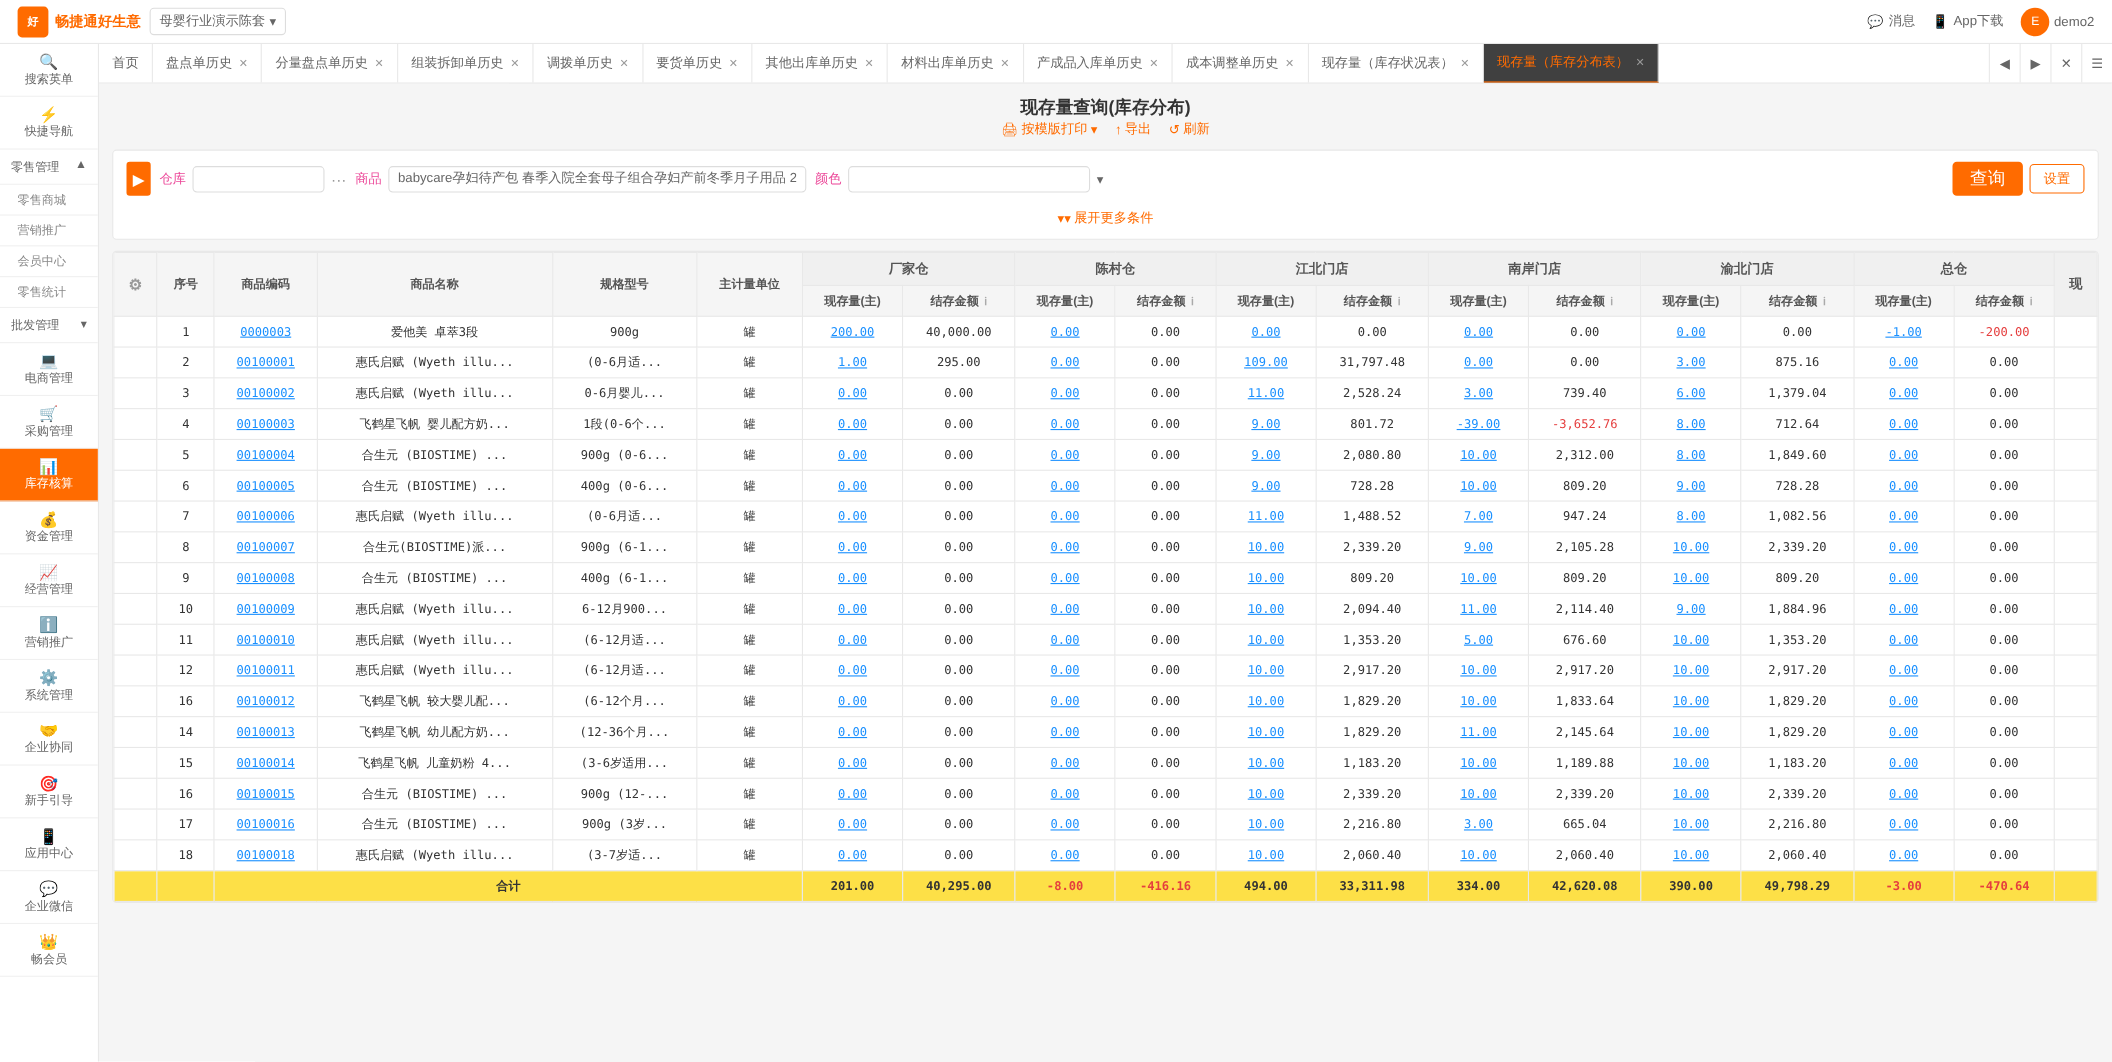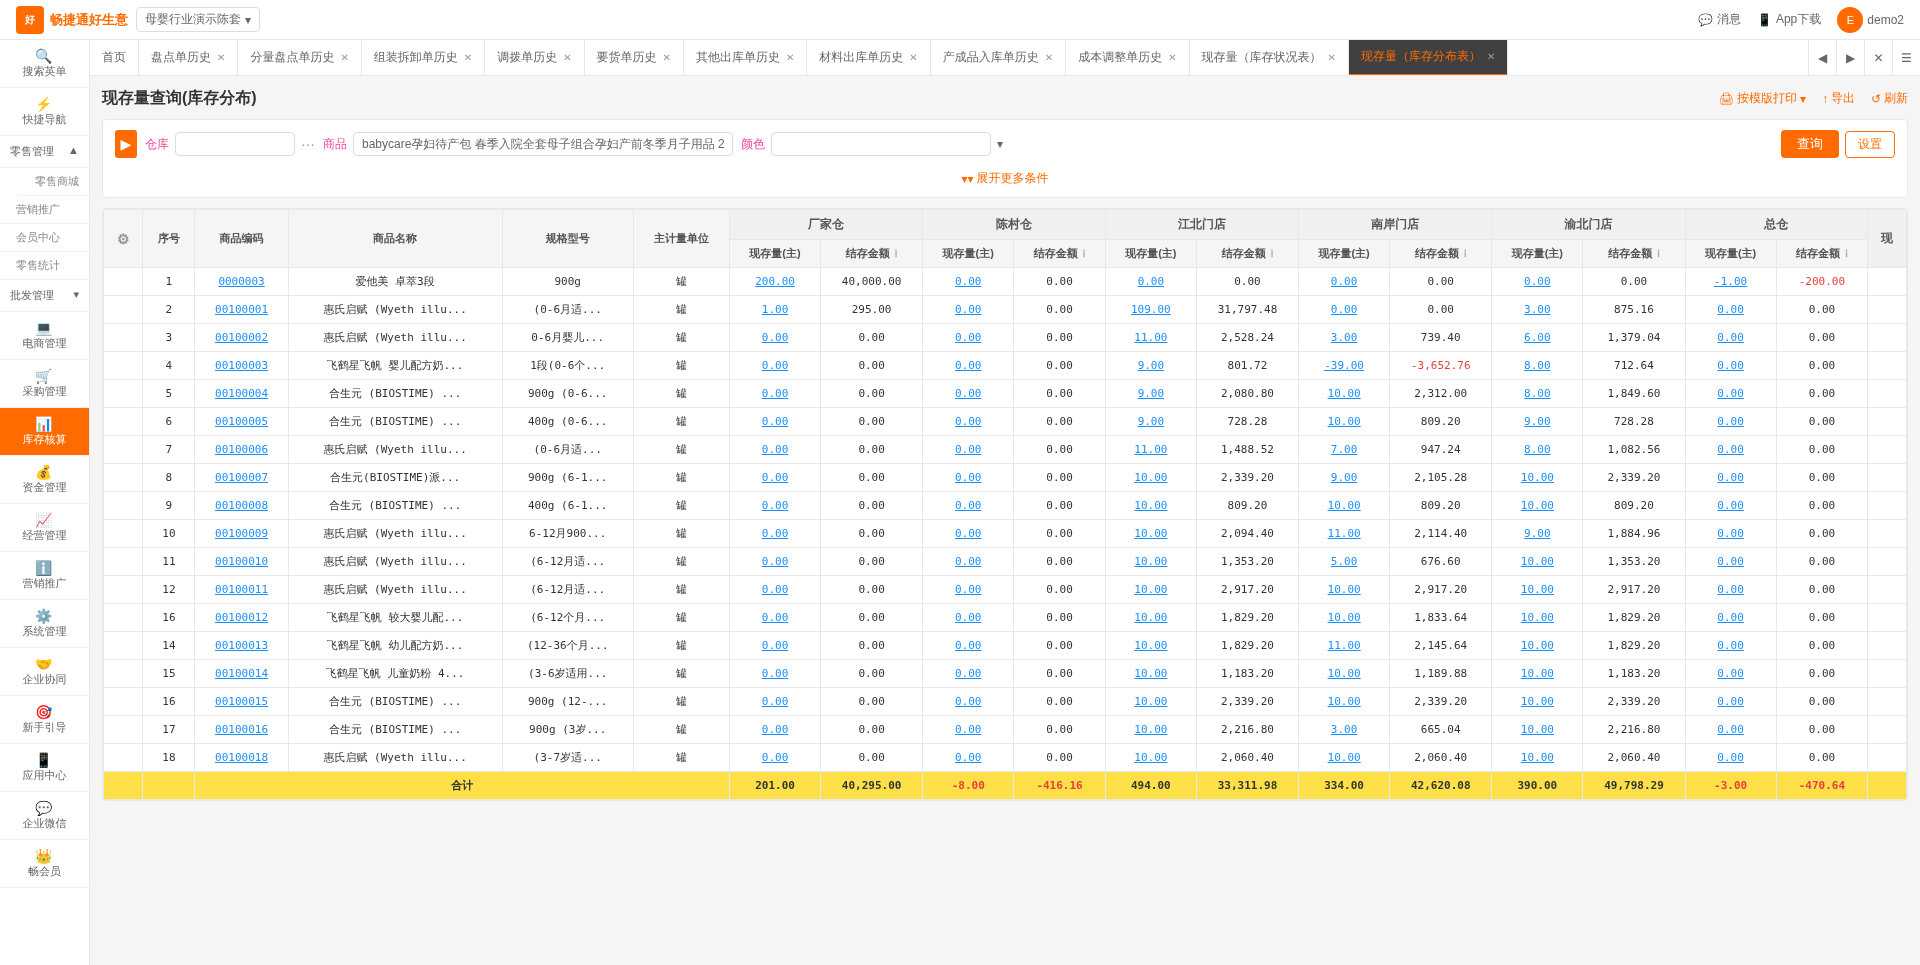--- a/index.html
+++ b/index.html
@@ -92,20 +92,21 @@
       padding: 12px;
       background: #f5f5f5;
     }
 
     
     .page-header {
       display: flex;
       align-items: center;
       justify-content: space-between;
       margin-bottom: 10px;
+      flex-direction: column;
     }
     .page-title { font-size: 16px; font-weight: bold; color: #333; }
     .header-actions { display: flex; align-items: center; gap: 8px; }
     .btn-link { color: #ff6b00; cursor: pointer; font-size: 12px; display: flex; align-items: center; gap: 3px; }
 
     
     .filter-bar {
       background: #fff;
       border: 1px solid #e8e8e8;
       border-radius: 4px;
@@ -145,21 +146,21 @@
     }
     .expand-btn { color: #ff6b00; cursor: pointer; font-size: 12px; display: flex; align-items: center; gap: 3px; }
     .filter-dots { color: #999; cursor: pointer; font-size: 14px; }
     .btn-query {
       background: #ff6b00;
       color: #fff;
       border: none;
       border-radius: 4px;
       padding: 5px 16px;
       cursor: pointer;
-      font-size: 13px;
+      font-size: 16px;
     }
     .btn-settings {
       background: #fff;
       color: #ff6b00;
       border: 1px solid #ff6b00;
       border-radius: 4px;
       padding: 4px 12px;
       cursor: pointer;
       font-size: 12px;
     }
@@ -261,21 +262,21 @@
     <div>搜索英单</div>
   </div>
   <div class="sidebar-item" style="font-size:11px; padding: 8px 4px;">
     <div style="font-size:14px;">⚡</div>
     <div>快捷导航</div>
   </div>
   <div class="sidebar-item has-sub" style="padding: 8px 10px; font-size:11px;">
     <span>零售管理</span>
     <span>▲</span>
   </div>
-  <div class="sidebar-item" style="font-size:11px; padding: 6px 10px; text-align:left; padding-left:16px; color:#888;margin-left:19px;">
+  <div class="sidebar-item" style="font-size:11px; padding: 6px 10px; text-align:left; padding-left:16px; color:#888;">
     <span>零售商城</span>
   </div>
   <div class="sidebar-item" style="font-size:11px; padding: 6px 10px; text-align:left; padding-left:16px; color:#888;">
     <span>营销推广</span>
   </div>
   <div class="sidebar-item" style="font-size:11px; padding: 6px 10px; text-align:left; padding-left:16px; color:#888;">
     <span>会员中心</span>
   </div>
   <div class="sidebar-item" style="font-size:11px; padding: 6px 10px; text-align:left; padding-left:16px; color:#888;">
     <span>零售统计</span>

